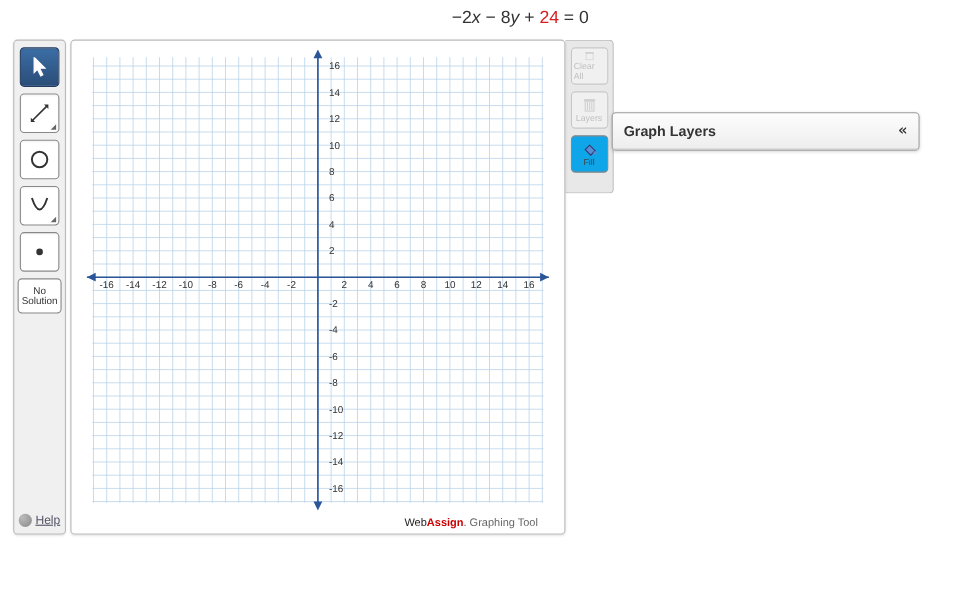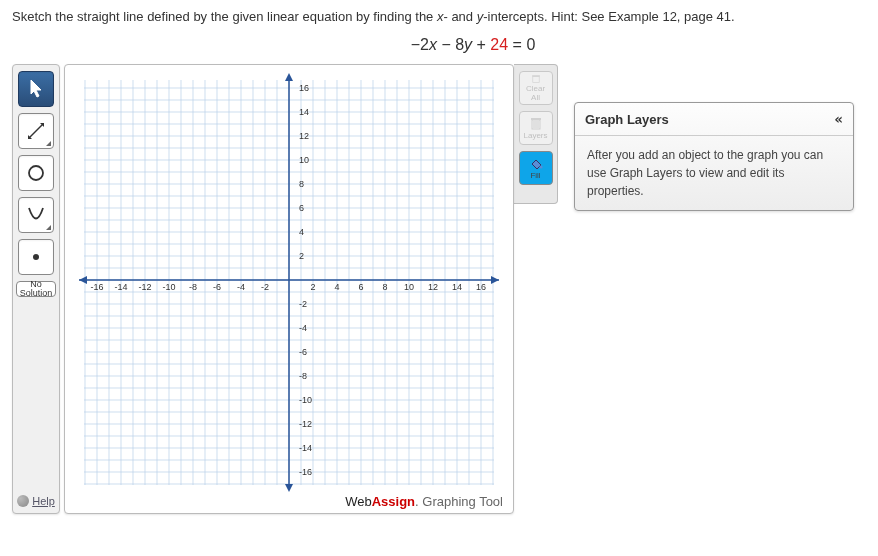--- a/index.html
+++ b/index.html
@@ -8,46 +8,43 @@
   .instructions { font-size: 13px; margin-bottom: 10px; line-height:1.4; }
   .instructions .hint { }
   .equation { margin-left: 68px; font-family: Arial; font-size:16px; margin-bottom:10px;text-align:center; }
   .red { color: #d62020; }
   .tool-panel { display:flex; position:relative; }
   .toolbox { width:48px; background:#f0f0f0; border:1px solid #bbb; border-radius:4px; padding:6px 4px; display:flex; flex-direction:column; align-items:center; gap:6px; margin-right:4px; box-shadow:0 1px 2px rgba(0,0,0,0.1);}
   .tool-btn { width:36px; height:36px; border:1px solid #888; border-radius:4px; background:#fff; display:flex; align-items:center; justify-content:center; cursor:pointer; position:relative; box-shadow:inset 0 1px 2px rgba(0,0,0,0.05);}
   .tool-btn.selected { background:linear-gradient(#3b6ea5,#2a4d78); border-color:#1f3a5f;}
   .tool-btn.selected svg path, .tool-btn.selected svg polygon { fill:#fff; stroke:#fff;}
   .tool-btn .corner { position:absolute; right:2px; bottom:2px; width:0; height:0; border-left:5px solid transparent; border-bottom:5px solid #666;}
-  .no-sol { width:40px; font-size:9px; text-align:center; line-height:1.05; padding:2px 0; height:16px; display:flex; align-items:center; justify-content:center; border:1px solid #888; border-radius:4px; background:#fff; cursor:pointer;}
+  .no-sol { width:40px; font-size:9px; text-align:center; line-height:1.05; padding:2px 0; height:32px; display:flex; align-items:center; justify-content:center; border:1px solid #888; border-radius:4px; background:#fff; cursor:pointer;}
   .help-link { margin-top:auto; font-size:11px; color:#556; text-decoration:underline; display:flex; align-items:flex-end; gap:3px; cursor:pointer;}
   .help-link::before { content:""; width:12px; height:12px; border-radius:50%; background:radial-gradient(circle at 30% 30%, #bbb, #888); display:inline-block;}
   .graph-area { position:relative; width:450px; height:450px; background:#fff; border:1px solid #bbb; border-radius:4px; box-shadow:0 1px 2px rgba(0,0,0,0.1);}
   .grid-canvas { width:100%; height:430px; }
-  .brand { position:absolute; bottom:4px; right:10px; font-size:13px; color:#666;}
+  .brand { position:absolute; bottom:4px; right:24px; font-size:10px; color:#666;}
   .brand b.wa1{ color:#222; font-weight:normal;}
   .brand b.wa2{ color:#c00; font-weight:bold;}
-  .side-buttons { width:44px; background:#e8e8e8; border:1px solid #bbb; border-left:none; border-radius:0 4px 4px 0; padding:6px 4px; display:flex; flex-direction:column; align-items:center; gap:6px;text-align:center;}
+  .side-buttons { width:44px; background:#e8e8e8; border:1px solid #bbb; border-left:none; border-radius:0 4px 4px 0; padding:6px 4px; display:flex; flex-direction:column; align-items:center; gap:6px;}
   .side-btn { width:34px; height:34px; border:1px solid #aaa; border-radius:4px; background:#f8f8f8; display:flex; flex-direction:column; align-items:center; justify-content:center; font-size:8px; color:#999; cursor:pointer; gap:1px; padding:2px;}
   .side-btn.disabled { opacity:0.5; cursor:default;}
   .side-btn.enabled { background:#0ea5e9; color:#444; border-color:#888; cursor:pointer;}
   .side-btn svg { width:16px; height:14px; }
-  .layers-panel { position:absolute; left:574px; top:102px; width:280px; border:1px solid #999; border-radius:4px; background:linear-gradient(#fdfdfd,#ededed); box-shadow:0 1px 3px rgba(0,0,0,0.15);}
+  .layers-panel { position:absolute; left:556px; top:102px; width:280px; border:1px solid #999; border-radius:4px; background:linear-gradient(#fdfdfd,#ededed); box-shadow:0 1px 3px rgba(0,0,0,0.15);}
   .layers-header { display:flex; align-items:center; justify-content:space-between; padding:8px 10px; border-bottom:1px solid #ccc; font-weight:bold; font-size:13px;}
   .collapse-icon { font-size:14px; font-weight:bold; cursor:pointer; font-family:monospace;}
   .layers-body { padding:10px 12px; font-size:12px; line-height:1.5; color:#444;}
   svg text { font-family: Arial; }
 </style>
 </head>
 <body>
 
 <div class="container">
-  <div class="instructions">
-    <span>Sketch the straight line defined by the given linear equation by finding the </span><i>x</i><span>- and </span><i>y</i><span>-intercepts. </span><span class="hint">Hint: See Example 12, page 41.</span>
-  </div>
   <div class="equation">
     <span>−2</span><i>x</i><span> − 8</span><i>y</i><span> + </span><span class="red">24</span><span> = 0</span>
   </div>
 
   <div class="tool-panel">
     <div class="toolbox" style="height:450px">
       <div class="tool-btn selected">
         <svg width="14" height="18" viewBox="0 0 14 18">
             <polygon points="2,0 2,14 5,11 8,17 10,16 7,10 12,10" fill="#fff"></polygon>
           </svg>
@@ -231,15 +228,14 @@
         <span>Fill</span>
       </div>
     </div>
   </div>
 
   <div class="layers-panel">
     <div class="layers-header">
       <span>Graph Layers</span>
       <span class="collapse-icon">«</span>
     </div>
-    <div class="layers-body">After you add an object to the graph you can use Graph Layers to view and edit its properties.</div>
   </div>
 </div>
 
 </body></html>

